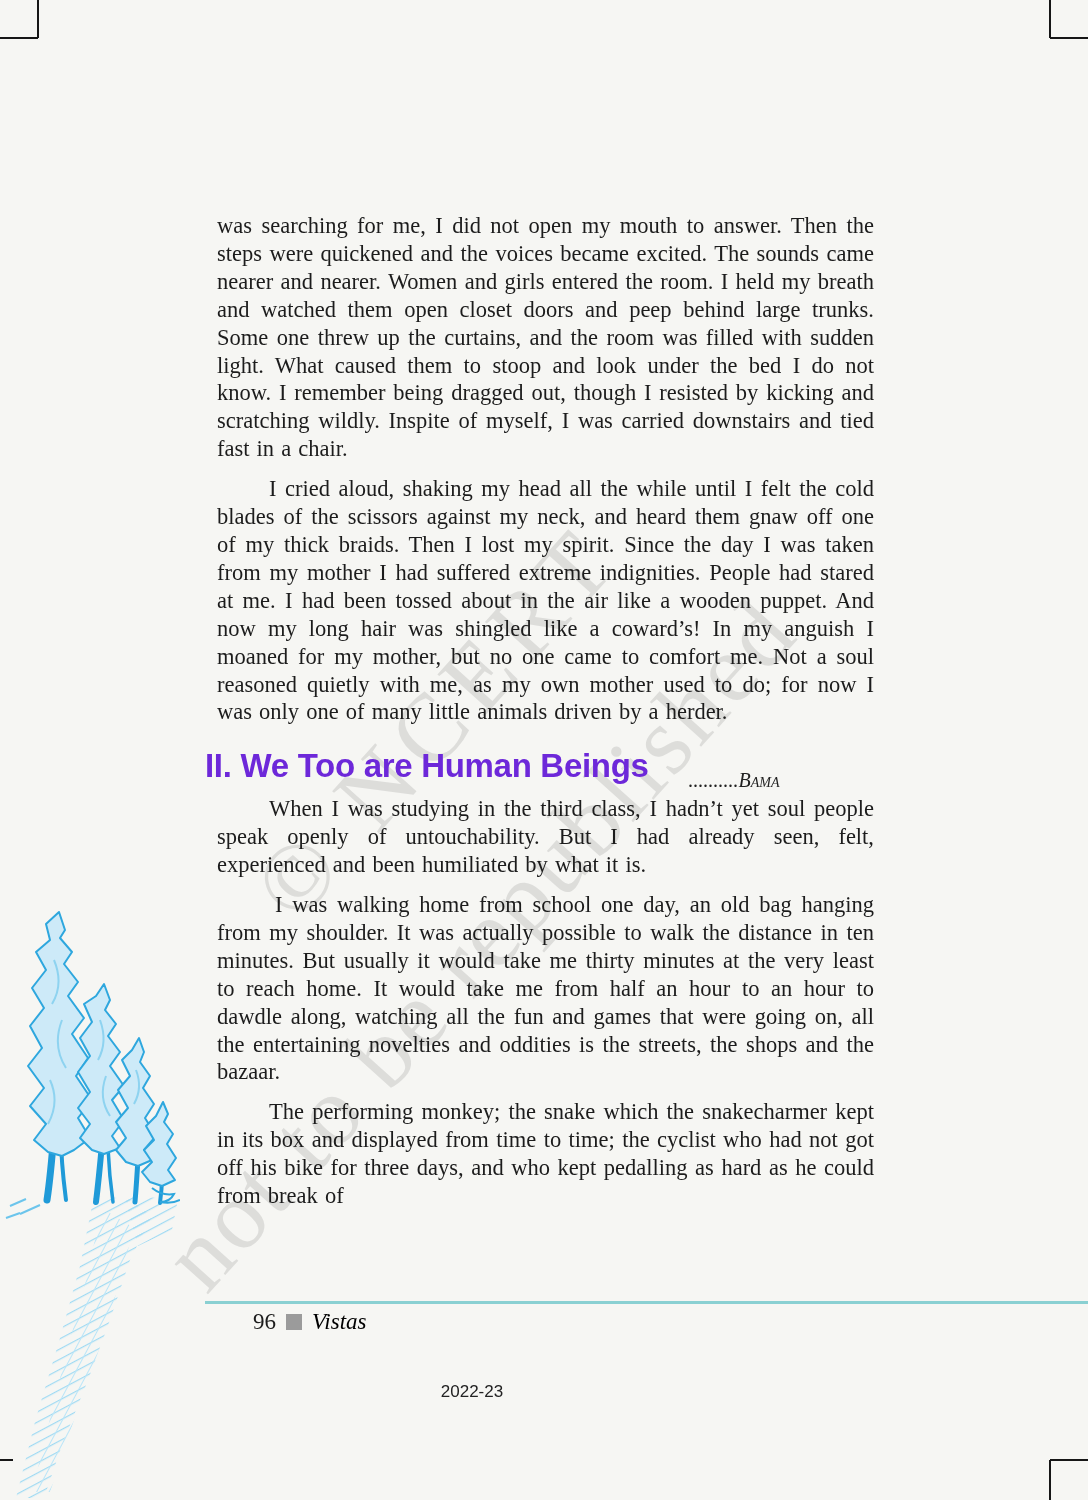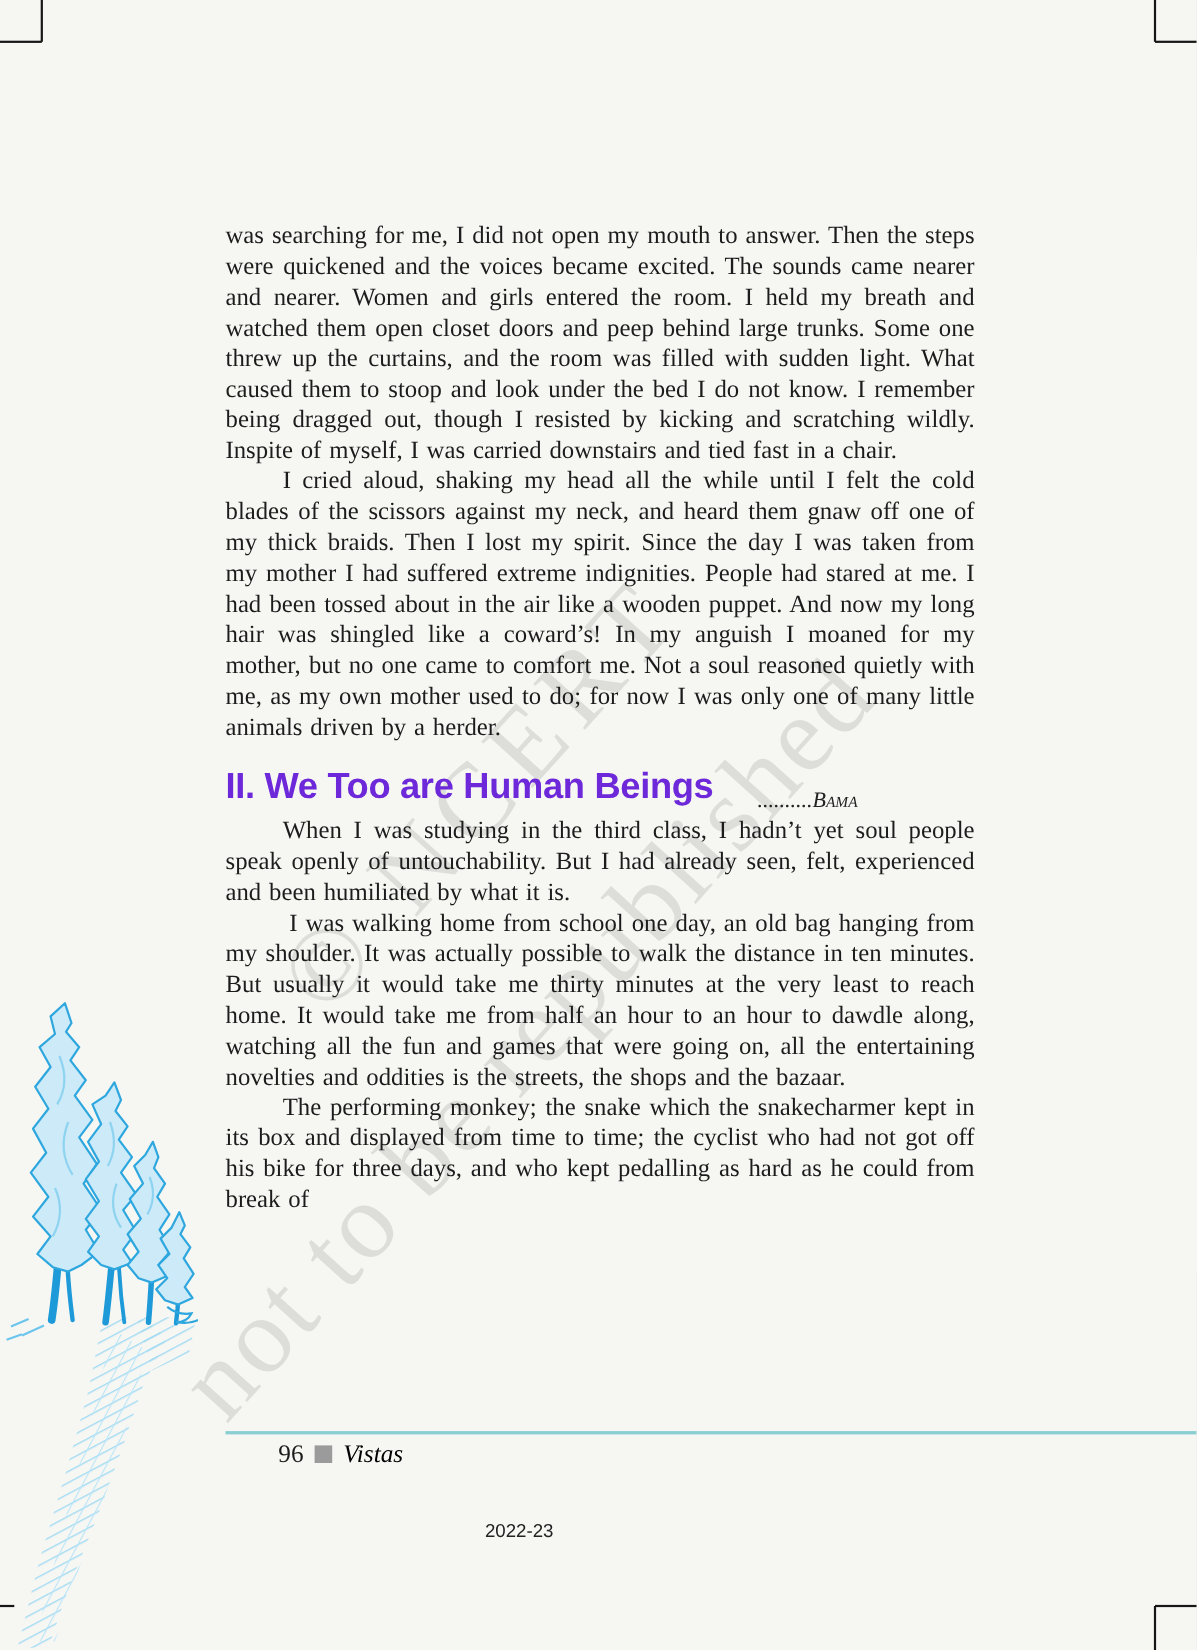--- a/index.html
+++ b/index.html
@@ -12,21 +12,21 @@
   
   .wm{
     position:absolute;white-space:nowrap;font-family:"Liberation Serif",serif;
     color:#6f6f6f;opacity:0.18;transform-origin:left center;pointer-events:none;
   }
   .wm1{left:272px;top:848px;font-size:96px;letter-spacing:12px;transform:rotate(-48deg);}
   .wm2{left:182px;top:1218px;font-size:98px;letter-spacing:3px;transform:rotate(-48deg);}
   
   .column{position:absolute;left:205px;top:200px;width:681px;}
   .body{
-    margin:0;font-size:22.5px;line-height:27.9px;color:#1c1c1c;
+    margin:12px;font-size:22.5px;line-height:27.9px;color:#1c1c1c;
     text-align:justify;word-spacing:1.5px;
   }
   .ind{text-indent:52px;}
   .ind2{text-indent:58px;}
   .headrow{display:flex;align-items:flex-end;margin-top:16px;margin-bottom:10px;}
   .head{
     margin:0;font-family:"Liberation Sans",sans-serif;font-weight:bold;
     font-size:33px;line-height:1.05;letter-spacing:-0.3px;color:#6d28d9;white-space:nowrap;
   }
   .attr{

